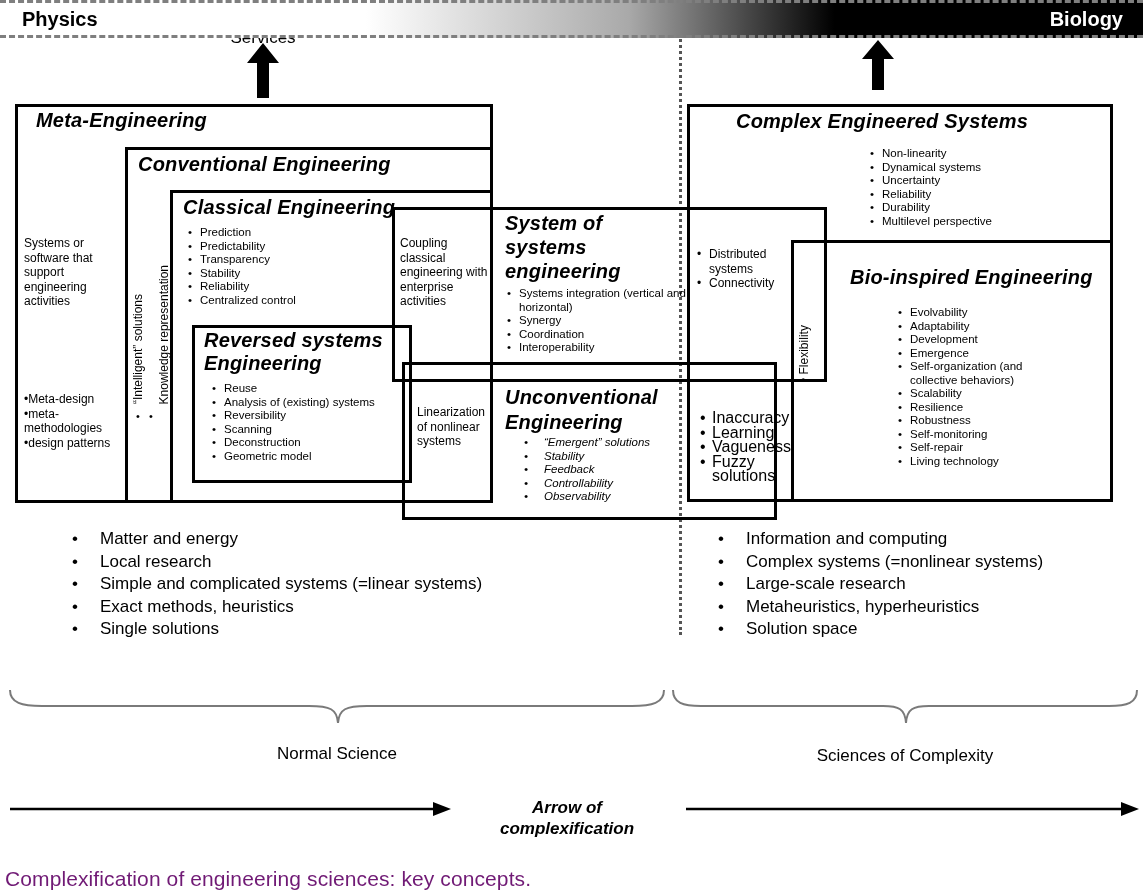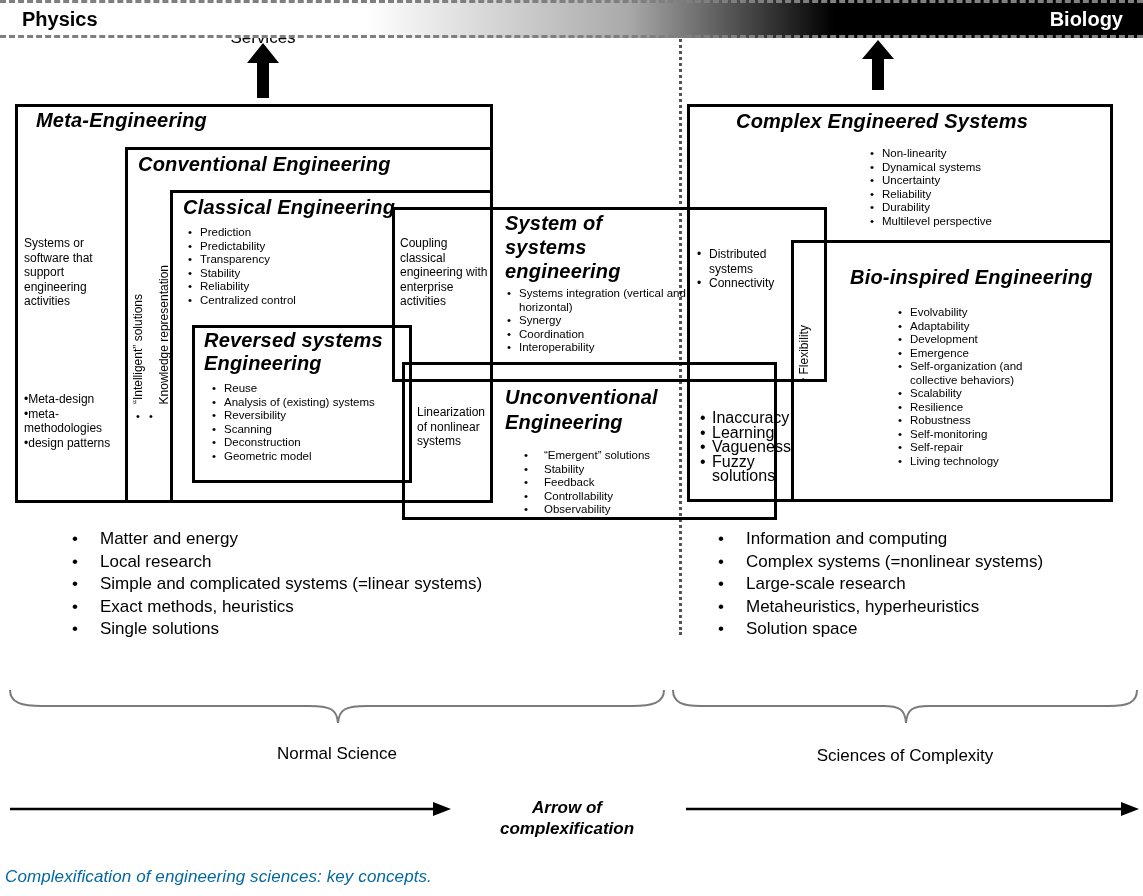--- a/index.html
+++ b/index.html
@@ -24,21 +24,21 @@
   ul.summary li::before{content:"\2022";position:absolute;left:6px;}
   .vtext{writing-mode:vertical-rl;transform:rotate(180deg);font-size:12px;white-space:nowrap;}
   .rot-strip{display:flex;flex-direction:row;gap:12px;align-items:flex-end;}
   .center{text-align:center;}
   .bar{
     position:absolute;left:0;top:647;width:1143px;height:38px;box-sizing:border-box;
     border-top:3px dashed #7f7f7f;border-bottom:3px dashed #7f7f7f;
     background:linear-gradient(90deg,#ffffff 0%,#ffffff 32%,#a9a9a9 55%,#000000 73%,#000000 100%);
   }
   .bar-label{position:absolute;top:5px;font-size:20px;font-weight:bold;}
-  .caption{font-size:17px;color:#0369a1;letter-spacing:.1px;font-style:italic;}
+  .caption{font-size:21px;color:#701a75;letter-spacing:.1px;}
   svg{display:block;}
 </style>
 </head>
 <body>
 
 <div id="canvas">
 
   <div class="abs center" style="left:188px;top:6px;width:150px;font-size:17px;line-height:21px;">
     <div>Goods and</div>
     <div>Services</div>
@@ -103,21 +103,21 @@
 
   <div class="abs title" style="left:505px;top:211px;width:140px;">System of systems engineering</div>
   <ul class="abs blist" style="left:505px;top:287px;width:185px;">
       <li>Systems integration (vertical and horizontal)</li>
       <li>Synergy</li>
       <li>Coordination</li>
       <li>Interoperability</li>
     </ul>
 
   <div class="abs title" style="left:505px;top:373px;width:200px;line-height:25px;margin-top:12px;">Unconventional Engineering</div>
-  <ul class="abs blist gap-wide" style="left:520px;top:449px;width:220px;">
+  <ul class="abs blist gap-wide" style="left:520px;top:436px;width:220px;font-style:italic;">
       <li>“Emergent” solutions</li>
       <li>Stability</li>
       <li>Feedback</li>
       <li>Controllability</li>
       <li>Observability</li>
     </ul>
 
   <div class="abs title" style="left:702px;top:109px;width:320px;margin-left:34px;">Complex Engineered Systems</div>
   <ul class="abs blist" style="left:868px;top:147px;width:200px;">
       <li>Non-linearity</li>

